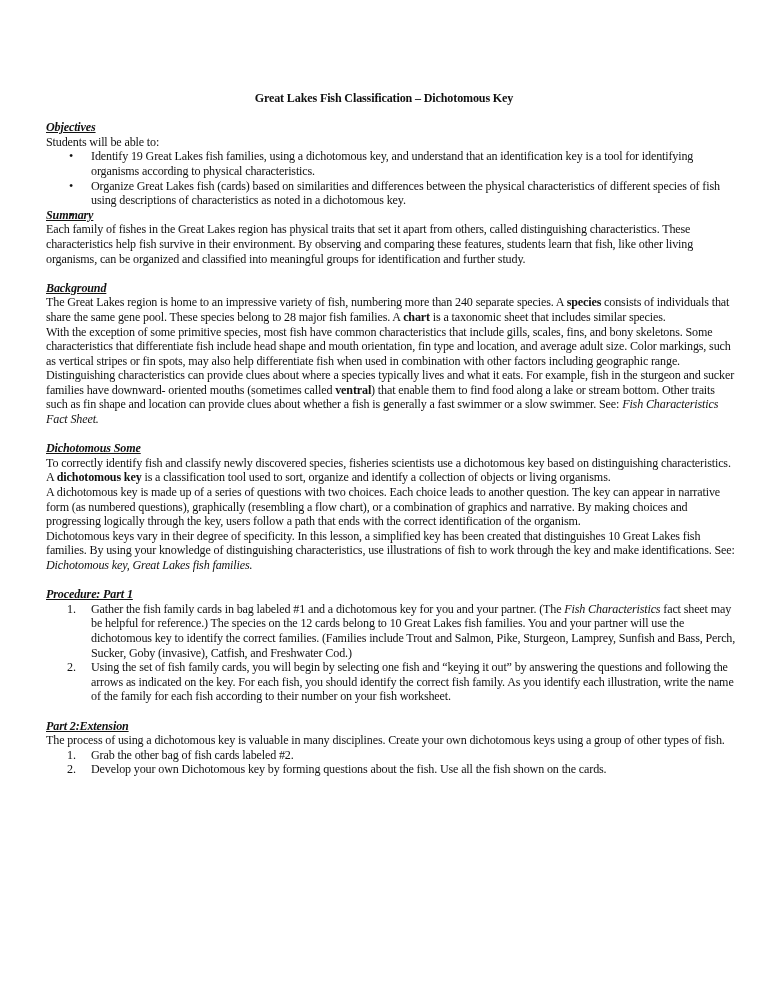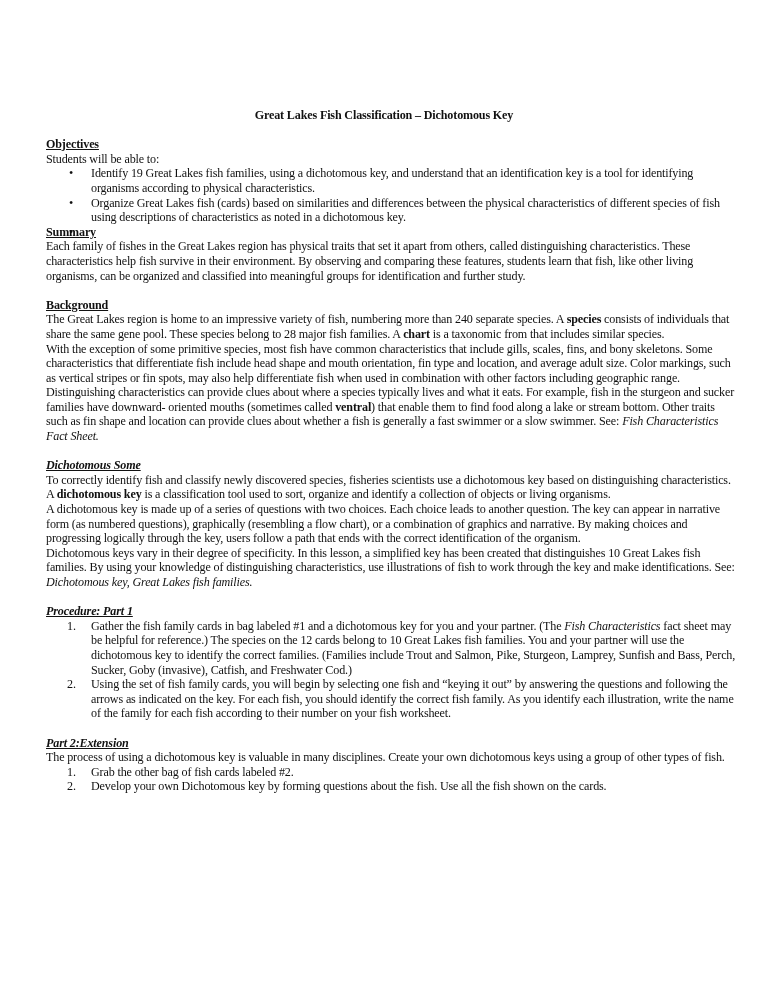--- a/index.html
+++ b/index.html
@@ -1,21 +1,21 @@
 <!DOCTYPE html>
 <html><head>
 <meta charset="utf-8">
 <style>
   html, body { margin: 0; padding: 0; background: #ffffff; }
   body { width: 768px; height: 994px; position: relative; overflow: hidden;
          font-family: "Liberation Serif", "DejaVu Serif", serif; color: #111; }
   .page { position: absolute; left: 46px; top: 91px; width: 690px;
-          font-size: 12.1px; line-height: 14.6px; letter-spacing: -0.15px; margin-top: 17px; }
+          font-size: 12.1px; line-height: 14.6px; letter-spacing: -0.15px; }
   .title { text-align: center; font-weight: bold; width: 676px; margin: 0 0 14.6px 0; font-size: 12.1px; }
-  .h { font-weight: bold; text-decoration: underline; margin: 0; }
+  .h { font-weight: bold; text-decoration: underline; margin: 0; font-style: italic; }
   .hi { font-weight: bold; font-style: italic; text-decoration: underline; margin: 0; }
   p { margin: 0; }
   .gap { height: 14.6px; }
   ul.bullets { list-style: none; margin: 0; padding: 0 0 0 45px; }
   ul.bullets li { position: relative; padding-left: 0; }
   ul.bullets li .dot { position: absolute; left: -22px; top: 0; }
   ol.nums { list-style: none; margin: 0; padding: 0 0 0 45px; }
   ol.nums li { position: relative; }
   ol.nums li .num { position: absolute; left: -24px; top: 0; }
   b { font-weight: bold; }
@@ -48,21 +48,21 @@
 
   <section>
     <p class="h">Summary</p>
     <p>Each family of fishes in the Great Lakes region has physical traits that set it apart from others, called distinguishing characteristics. These characteristics help fish survive in their environment. By observing and comparing these features, students learn that fish, like other living organisms, can be organized and classified into meaningful groups for identification and further study.</p>
   </section>
 
   <div class="gap"></div>
 
   <section>
     <p class="h">Background</p>
-    <p><span>The Great Lakes region is home to an impressive variety of fish, numbering more than 240 separate species. A </span><b>species</b><span> consists of individuals that share the same gene pool. These species belong to 28 major fish families. A </span><b>chart</b><span> is a taxonomic from that includes similar species.</span></p>
+    <p><span>The Great Lakes region is home to an impressive variety of fish, numbering more than 240 separate species. A </span><b>species</b><span> consists of individuals that share the same gene pool. These species belong to 28 major fish families. A </span><b>chart</b><span> is a taxonomic sheet that includes similar species.</span></p>
     <p>With the exception of some primitive species, most fish have common characteristics that include gills, scales, fins, and bony skeletons. Some characteristics that differentiate fish include head shape and mouth orientation, fin type and location, and average adult size. Color markings, such as vertical stripes or fin spots, may also help differentiate fish when used in combination with other factors including geographic range.</p>
     <p><span>Distinguishing characteristics can provide clues about where a species typically lives and what it eats. For example, fish in the sturgeon and sucker families have downward- oriented mouths (sometimes called </span><b>ventral</b><span>) that enable them to find food along a lake or stream bottom. Other traits such as fin shape and location can provide clues about whether a fish is generally a fast swimmer or a slow swimmer. See: </span><i>Fish Characteristics Fact Sheet.</i></p>
   </section>
 
   <div class="gap"></div>
 
   <section>
     <p class="hi">Dichotomous Some</p>
     <p><span>To correctly identify fish and classify newly discovered species, fisheries scientists use a dichotomous key based on distinguishing characteristics. A </span><b>dichotomous key</b><span> is a classification tool used to sort, organize and identify a collection of objects or living organisms.</span></p>
     <p>A dichotomous key is made up of a series of questions with two choices. Each choice leads to another question. The key can appear in narrative form (as numbered questions), graphically (resembling a flow chart), or a combination of graphics and narrative. By making choices and progressing logically through the key, users follow a path that ends with the correct identification of the organism.</p>

